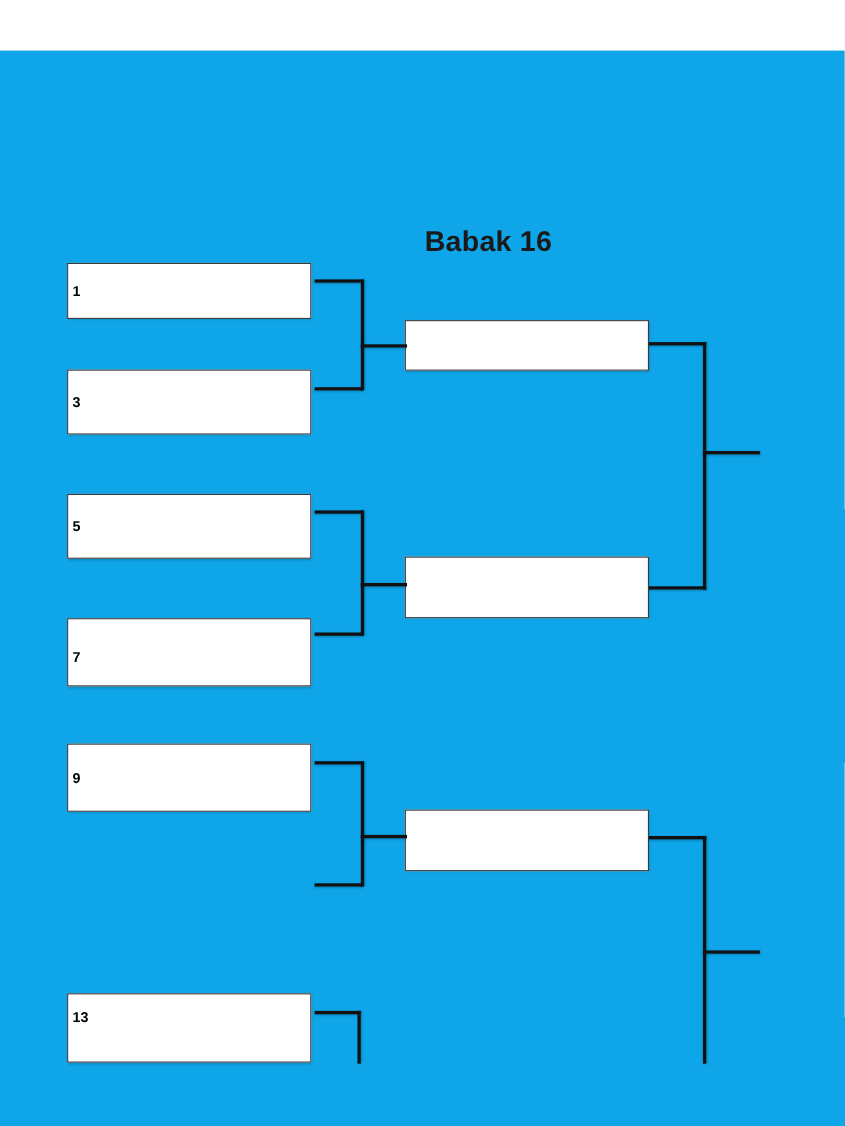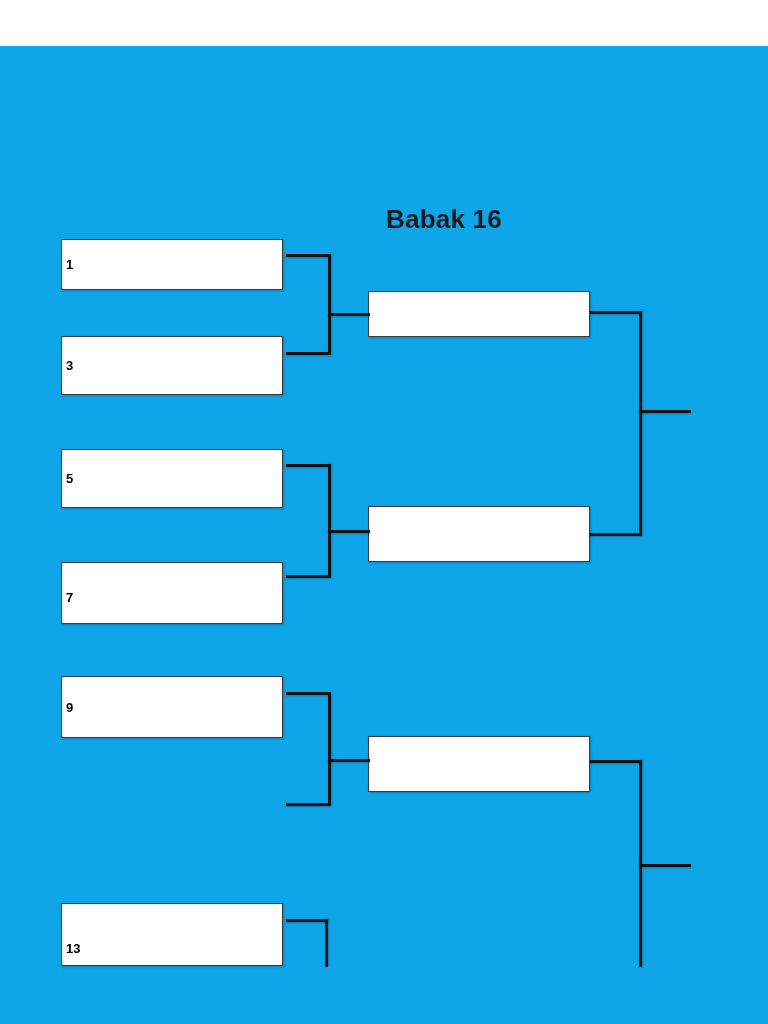--- a/index.html
+++ b/index.html
@@ -95,21 +95,21 @@
   <div class="slot" style="left:61px; top:516px; width:222px; height:62px;">
     <span class="seed" style="top:28px;">7</span>
   </div>
 
   <div class="slot" style="left:61px; top:630px; width:222px; height:62px;">
     <span class="seed" style="top:24px;">9</span>
   </div>
 
 
   <div class="slot" style="left:61px; top:857px; width:222px; height:63px;">
-    <span class="seed" style="top:38px;">13</span>
+    <span class="seed" style="top:14px;">13</span>
   </div>
 
   <div class="slot" style="left:368px; top:245px; width:222px; height:46px;">
     <span class="seed" style="top:16px;"></span>
   </div>
 
   <div class="slot" style="left:368px; top:460px; width:222px; height:56px;">
     <span class="seed" style="top:20px;"></span>
   </div>
 

